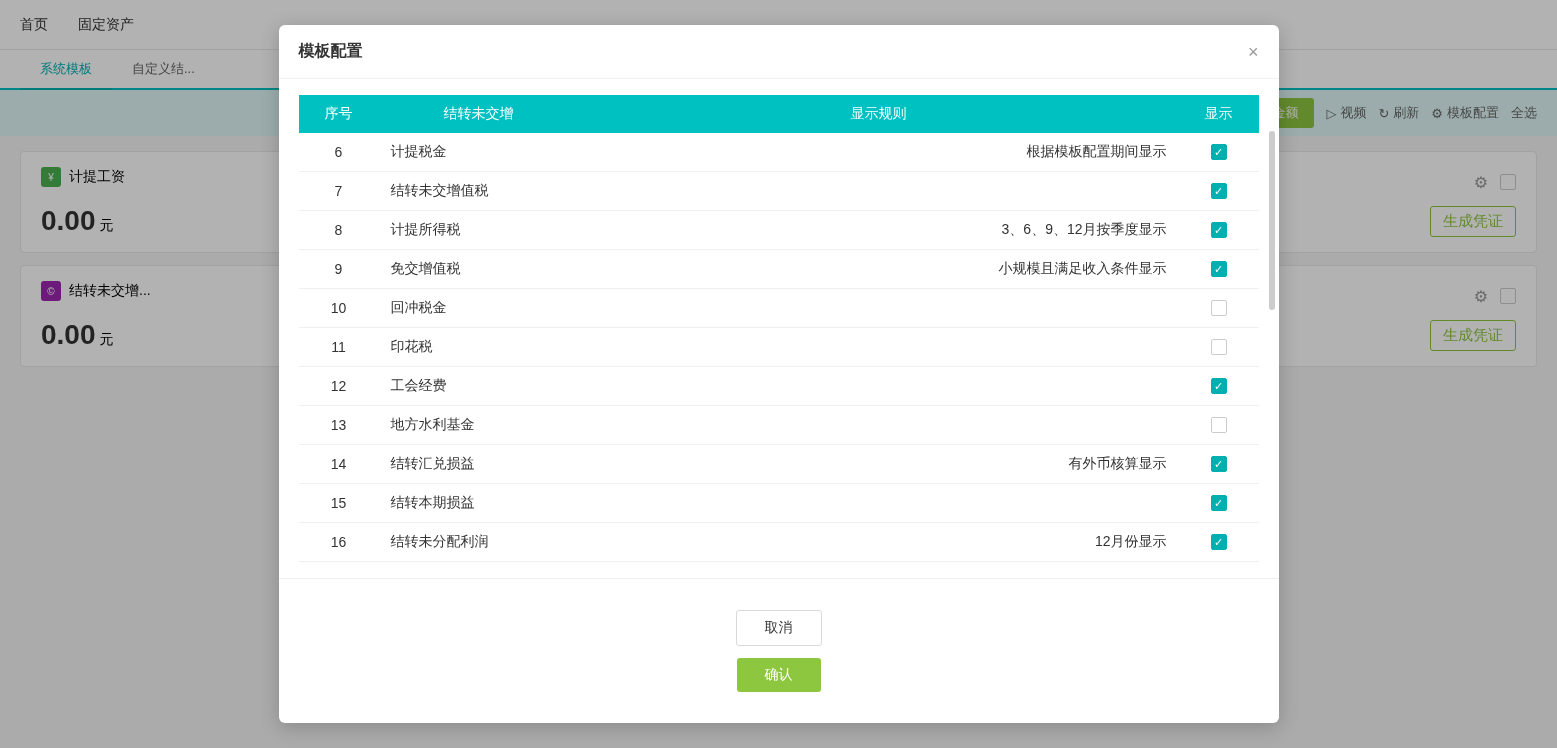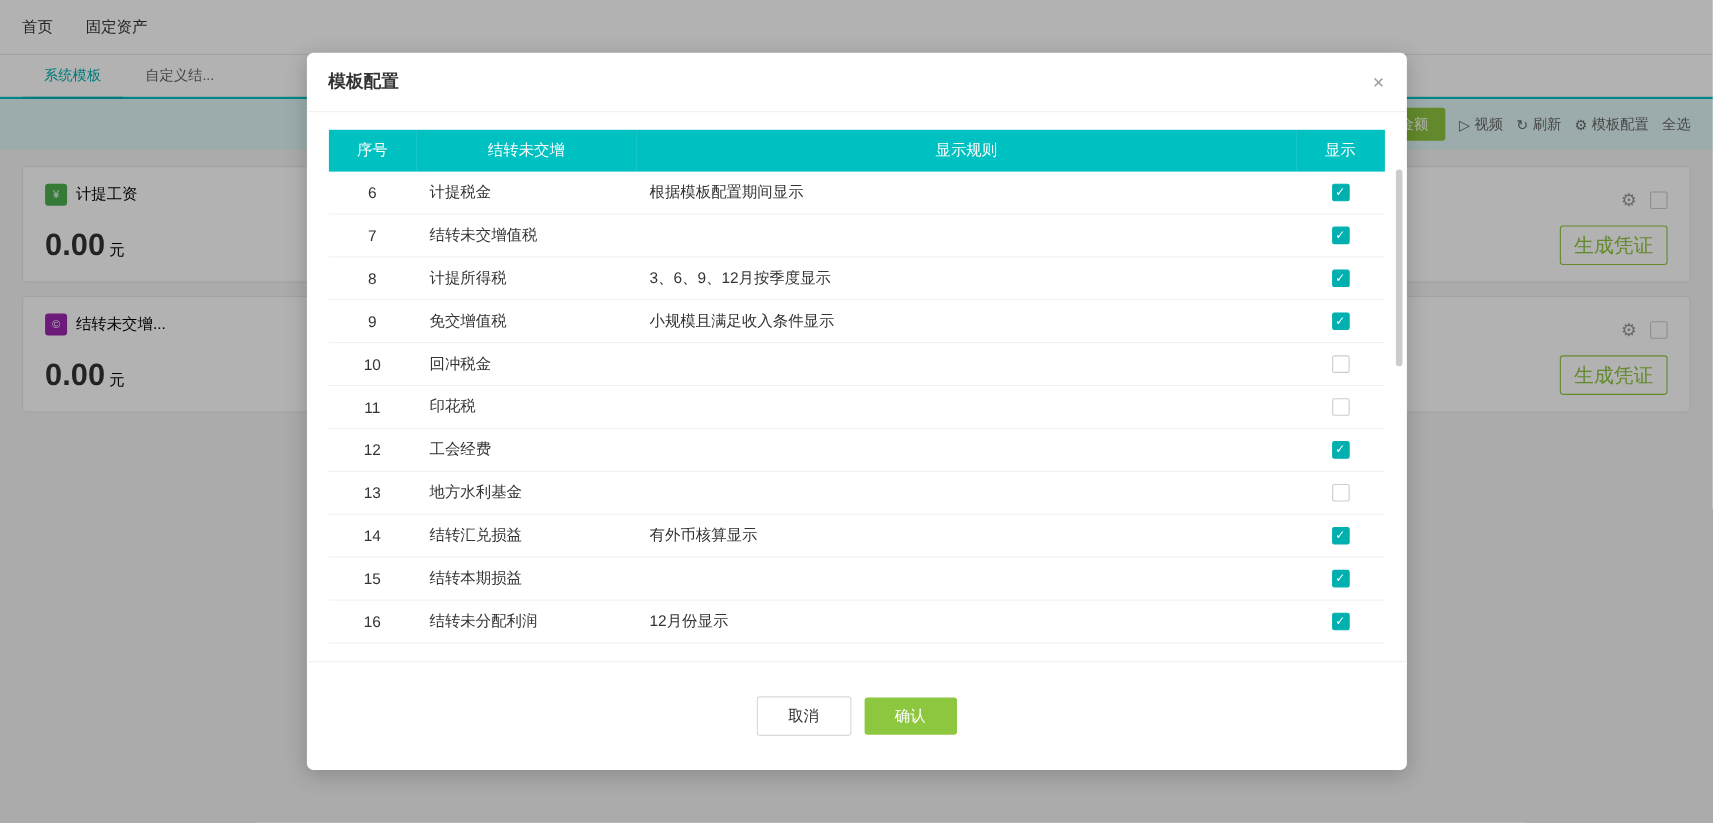--- a/index.html
+++ b/index.html
@@ -174,21 +174,21 @@
       text-align: center;
       color: #333;
       font-size: 14px;
     }
 
     .config-table tbody td.name-col {
       text-align: left;
     }
 
     .config-table tbody td.rule-col {
-      text-align: left;
+      text-align: right;
     }
 
     
     .checkbox-cell {
       display: flex;
       align-items: center;
       justify-content: center;
     }
 
     .custom-checkbox {
@@ -231,20 +231,21 @@
       margin-top: 30%;
     }
 
     .modal-footer {
       display: flex;
       align-items: center;
       justify-content: center;
       padding: 31px 20px;
       gap: 12px;
       border-top: 1px solid #f0f0f0;
+      flex-direction: column;
     }
 
     .btn-cancel {
       padding: 8px 28px;
       border: 1px solid #d9d9d9;
       border-radius: 3px;
       background: #fff;
       color: #333;
       cursor: pointer;
       font-size: 14px;
@@ -296,21 +297,21 @@
       cursor: pointer;
     }
 
     .generate-btn {
       border: 1px solid #8dc63f;
       color: #8dc63f;
       background: #fff;
       padding: 5px 12px;
       border-radius: 3px;
       cursor: pointer;
-      font-size: 18px;
+      font-size: 15px;
     }
 
     .card-row {
       display: flex;
       align-items: center;
       justify-content: space-between;
     }
 
     .right-actions {
       display: flex;

